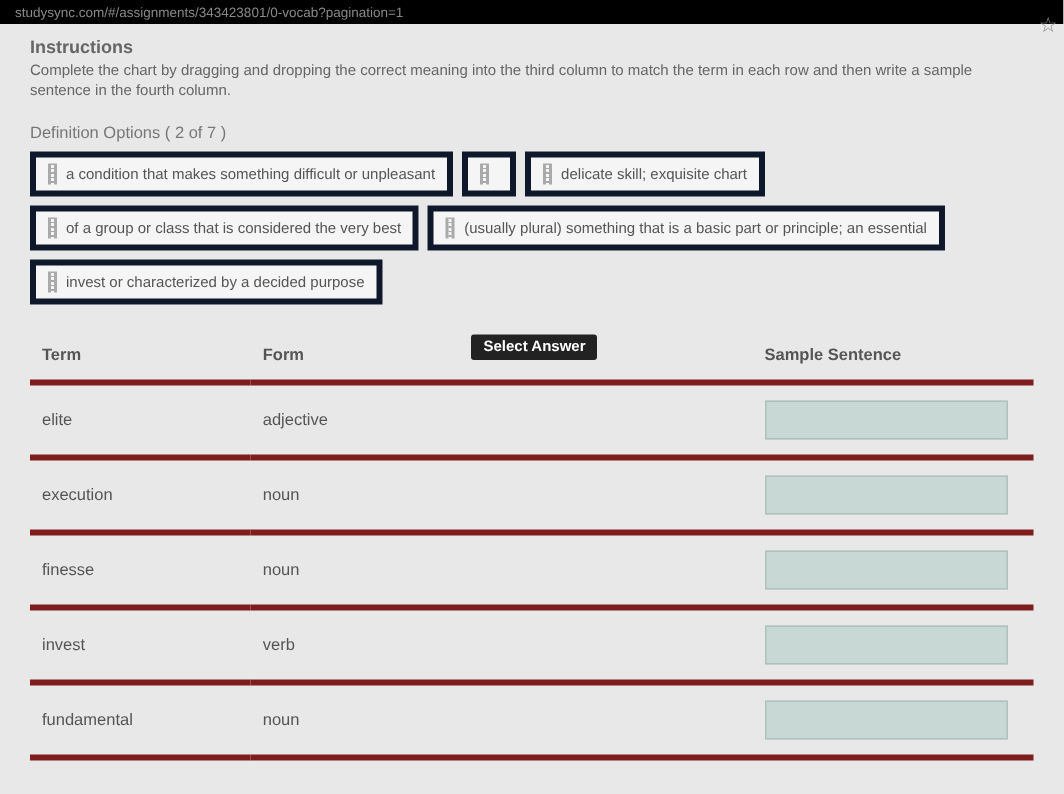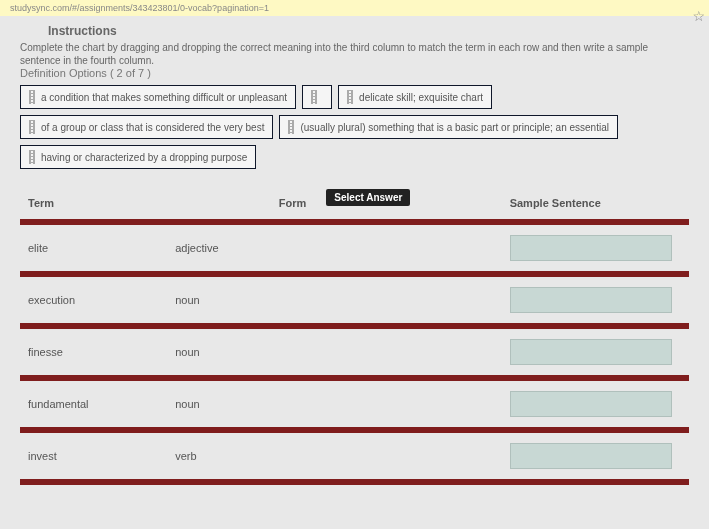--- a/index.html
+++ b/index.html
@@ -10,53 +10,52 @@
       height: 529px;
       overflow: hidden;
       position: relative;
       font-size: 11px;
       color: #444;
     }
     .url-bar {
       font-size: 9px;
       color: #888;
       padding: 3px 10px;
-      background: #fef9c3;
+      background: #000000;
     }
     .content {
       padding: 8px 20px;
     }
     .instructions-title {
       font-weight: bold;
       font-size: 12px;
       color: #666;
       margin-bottom: 3px;
-      margin-left: 28px;
     }
     .instructions-text {
       font-size: 10px;
       color: #666;
-      margin-bottom: 0;
+      margin-bottom: 16px;
       line-height: 1.3;
     }
     .section-title {
       font-size: 11px;
       color: #777;
       margin-bottom: 6px;
     }
     .options-row {
       display: flex;
       flex-wrap: wrap;
       gap: 6px;
       margin-bottom: 18px;
     }
     .option-chip {
       display: flex;
       align-items: center;
-      border: 1px solid #0f172a;
+      border: 4px solid #0f172a;
       background: #f5f5f5;
       padding: 4px 8px;
       font-size: 10px;
       color: #555;
       cursor: move;
     }
     .option-chip .handle {
       display: inline-block;
       width: 6px;
       height: 14px;
@@ -64,33 +63,33 @@
       margin-right: 6px;
       border-left: 2px solid #aaa;
       border-right: 2px solid #aaa;
     }
     table {
       width: 100%;
       border-collapse: collapse;
       table-layout: fixed;
     }
     th, td {
-      border-bottom: 6px solid #7f1d1d;
+      border-bottom: 4px solid #7f1d1d;
       padding: 10px 8px;
       text-align: left;
       vertical-align: middle;
       font-size: 11px;
       color: #555;
     }
     th {
       font-weight: bold;
       position: relative;
     }
     .col-term { width: 22%; }
-    .col-form { width: 22%; text-align: right; }
+    .col-form { width: 22%; }
     .col-def { width: 28%; }
     .col-sent { width: 28%; }
     .sample-input {
       background: #c8d8d4;
       border: 1px solid #b0c0bc;
       height: 26px;
       width: 95%;
       padding: 0 4px;
       font-size: 10px;
     }
@@ -144,32 +143,32 @@
     <div class="option-chip">
         <span class="handle"></span>
         <span>of a group or class that is considered the very best</span>
       </div>
     <div class="option-chip">
         <span class="handle"></span>
         <span>(usually plural) something that is a basic part or principle; an essential</span>
       </div>
     <div class="option-chip">
         <span class="handle"></span>
-        <span>having or characterized by a dropping purpose</span>
+        <span>invest or characterized by a decided purpose</span>
       </div>
   </div>
 
   <table>
     <thead>
       <tr>
         <th class="col-term">Term</th>
         <th class="col-form">Form</th>
         <th class="col-def" style="position:relative;">
           <span style="visibility:hidden;">Definition</span>
-          <div class="tooltip" style="top:2px; left:12px;">Select Answer</div>
+          <div class="tooltip" style="top:2px; left:0;">Select Answer</div>
         </th>
         <th class="col-sent">Sample Sentence</th>
       </tr>
     </thead>
     <tbody>
       <tr>
         <td>elite</td>
         <td>adjective</td>
         <td>
             <div class="def-drop"></div>
@@ -186,30 +185,30 @@
       </tr>
       <tr>
         <td>finesse</td>
         <td>noun</td>
         <td>
             <div class="def-drop"></div>
           </td>
         <td><input class="sample-input" style=""></td>
       </tr>
       <tr>
+        <td>invest</td>
+        <td>verb</td>
+        <td>
+            <div class="def-drop"></div>
+          </td>
+        <td><input class="sample-input" style=""></td>
+      </tr>
+      <tr>
         <td>fundamental</td>
         <td>noun</td>
-        <td>
-            <div class="def-drop"></div>
-          </td>
-        <td><input class="sample-input" style=""></td>
-      </tr>
-      <tr>
-        <td>invest</td>
-        <td>verb</td>
         <td>
             <div class="def-drop"></div>
           </td>
         <td><input class="sample-input" style=""></td>
       </tr>
     </tbody>
   </table>
 </div>
 
 </body></html>

